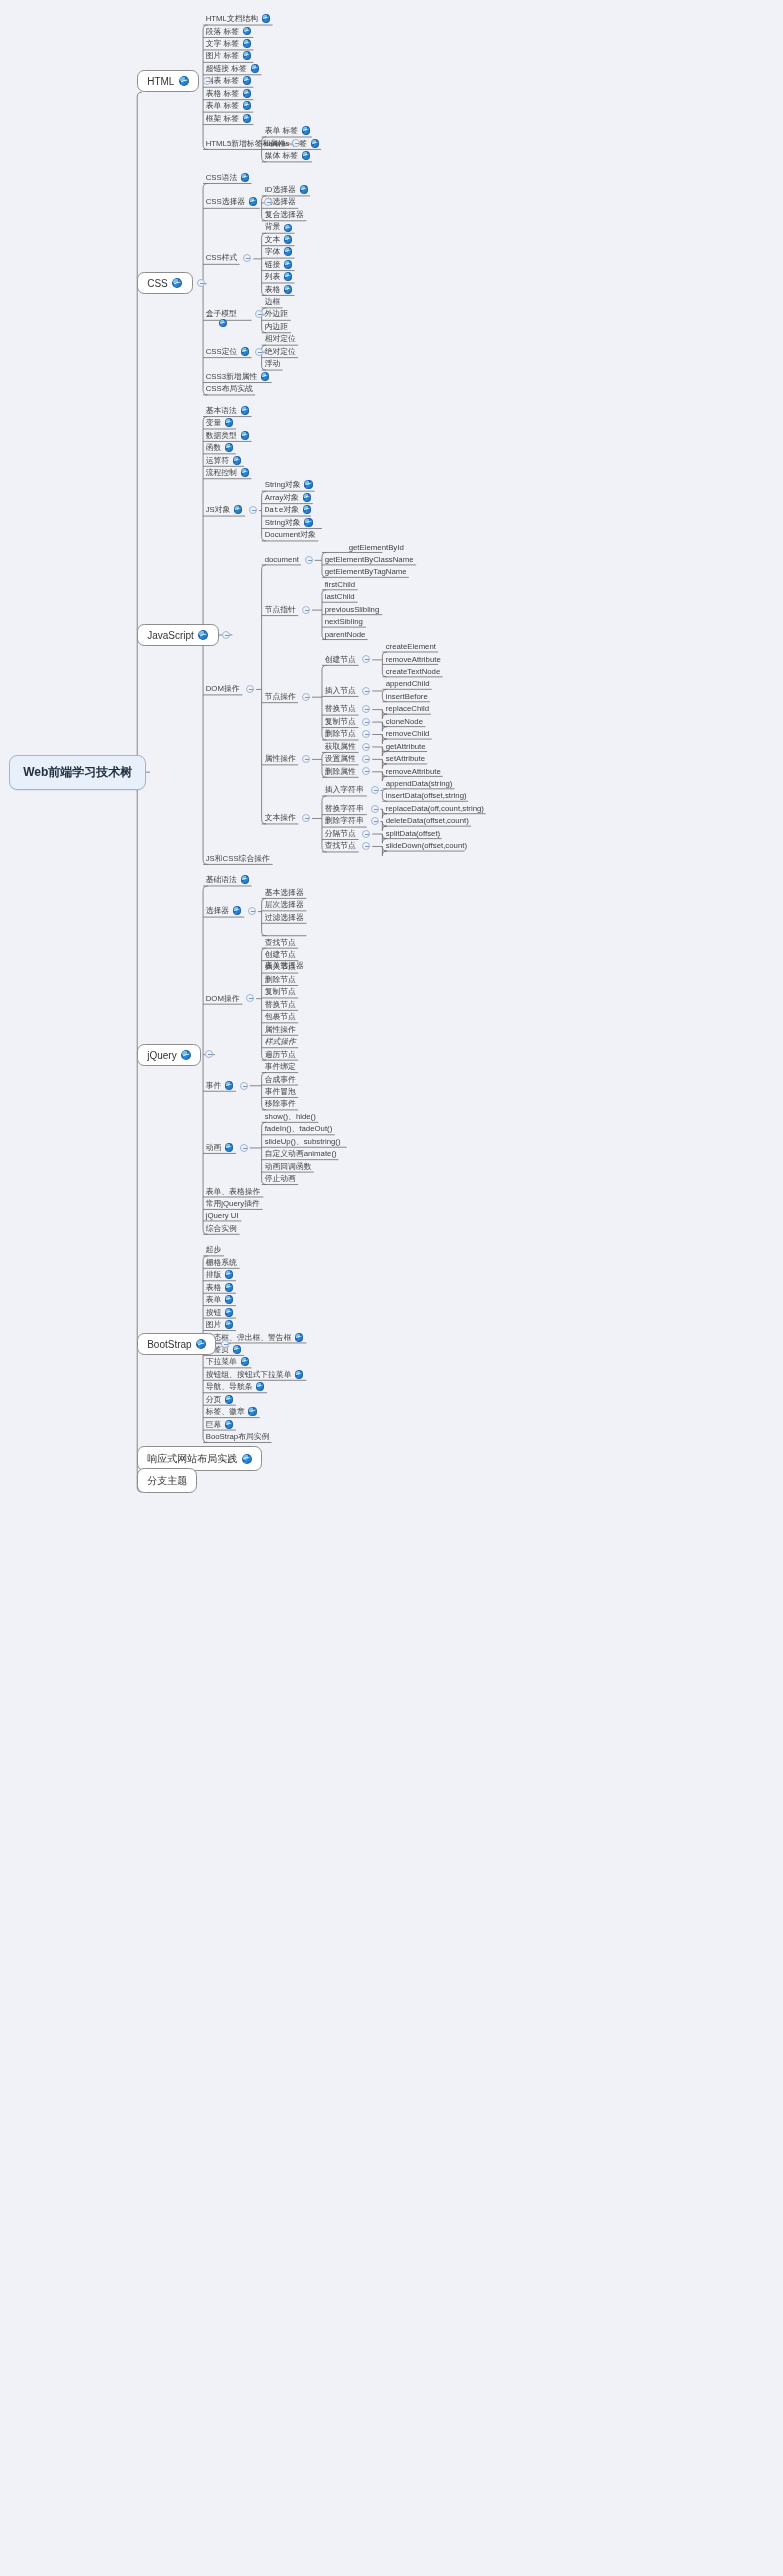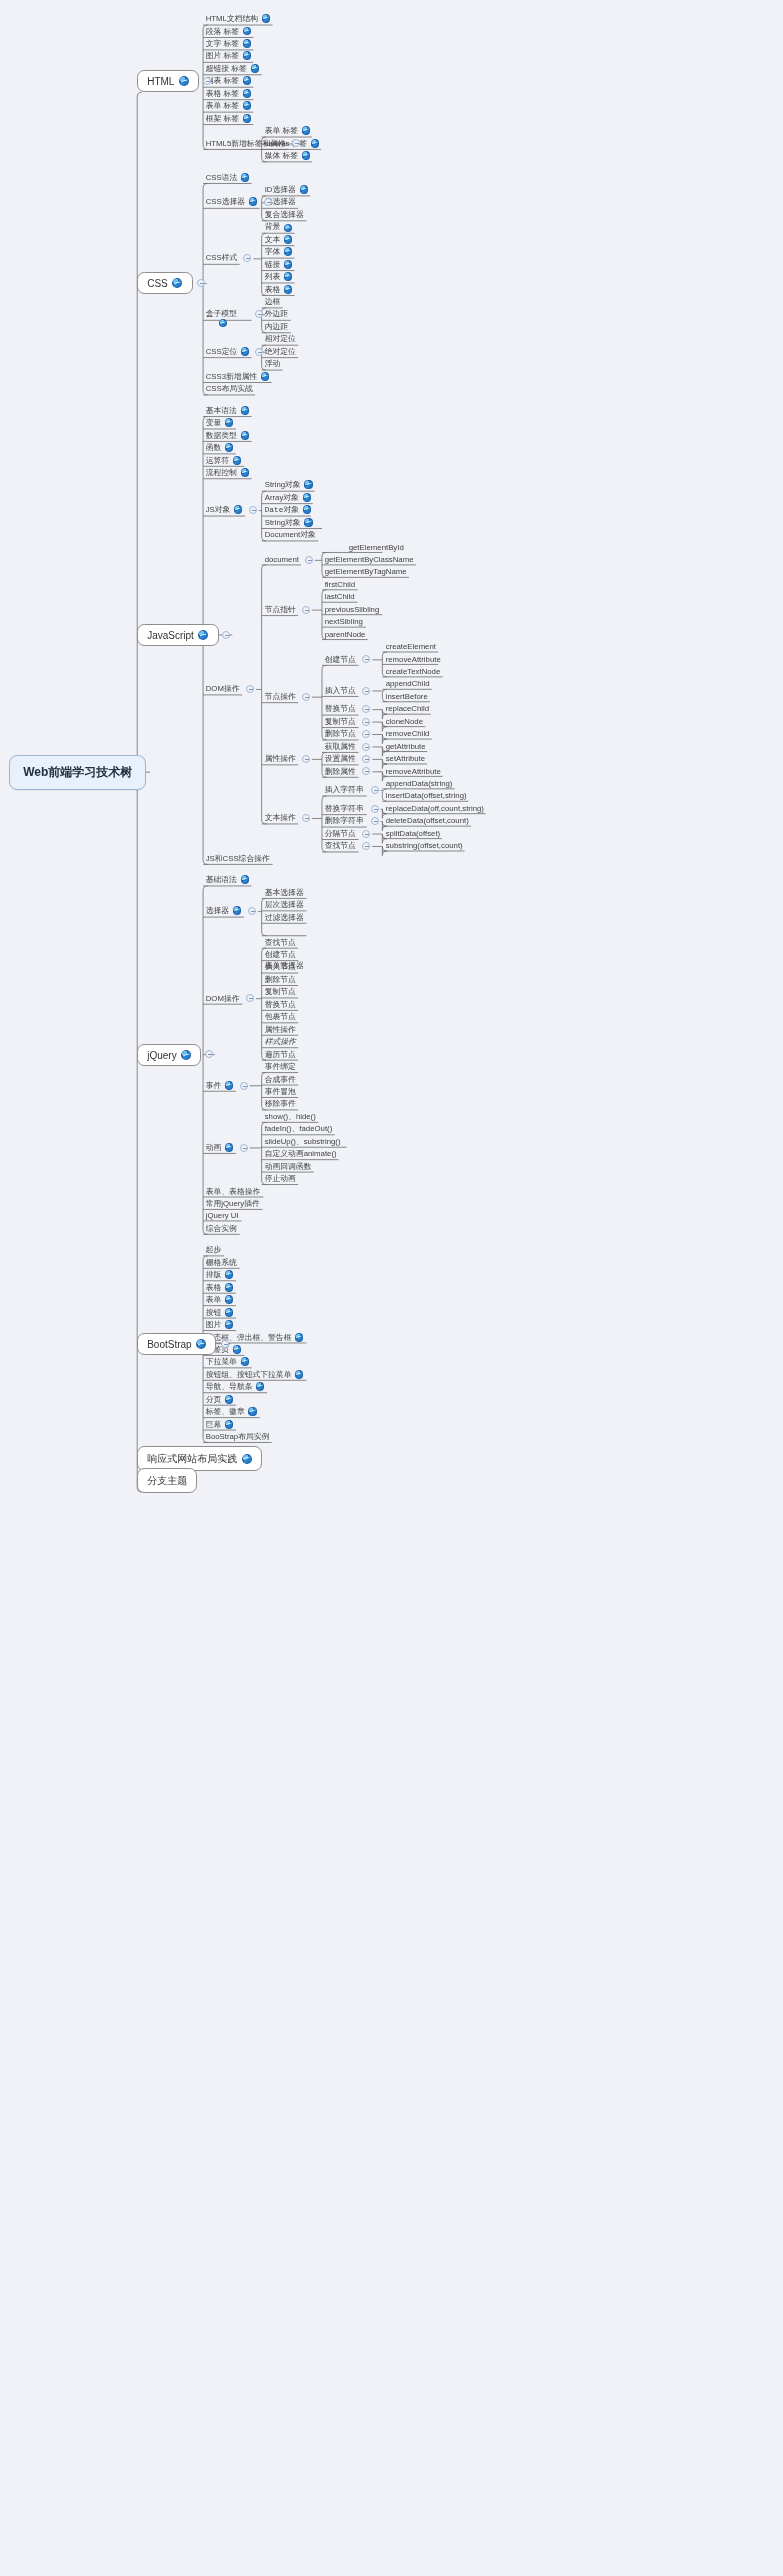--- a/index.html
+++ b/index.html
@@ -613,21 +613,21 @@
     <div class="node n-plain" style="left: 322px; top: 815px;">
       <span class="lbl">删除字符串</span>
     </div>
     <div class="node n-plain" style="left: 383px; top: 829px;">
       <span class="lbl">splitData(offset)</span>
     </div>
     <div class="node n-plain" style="left: 322px; top: 828px;">
       <span class="lbl">分隔节点</span>
     </div>
     <div class="node n-plain" style="left: 383px; top: 841px;">
-      <span class="lbl">substring(offset,count)</span>
+      <span class="lbl">slideDown(offset,count)</span>
     </div>
     <div class="node n-plain" style="left: 322px; top: 840px;">
       <span class="lbl">查找节点</span>
     </div>
     <div class="node n-plain" style="left: 262px; top: 812px;">
       <span class="lbl">文本操作</span>
     </div>
     <div class="node n-plain" style="left: 203px; top: 683px;">
       <span class="lbl">DOM操作</span>
     </div>

